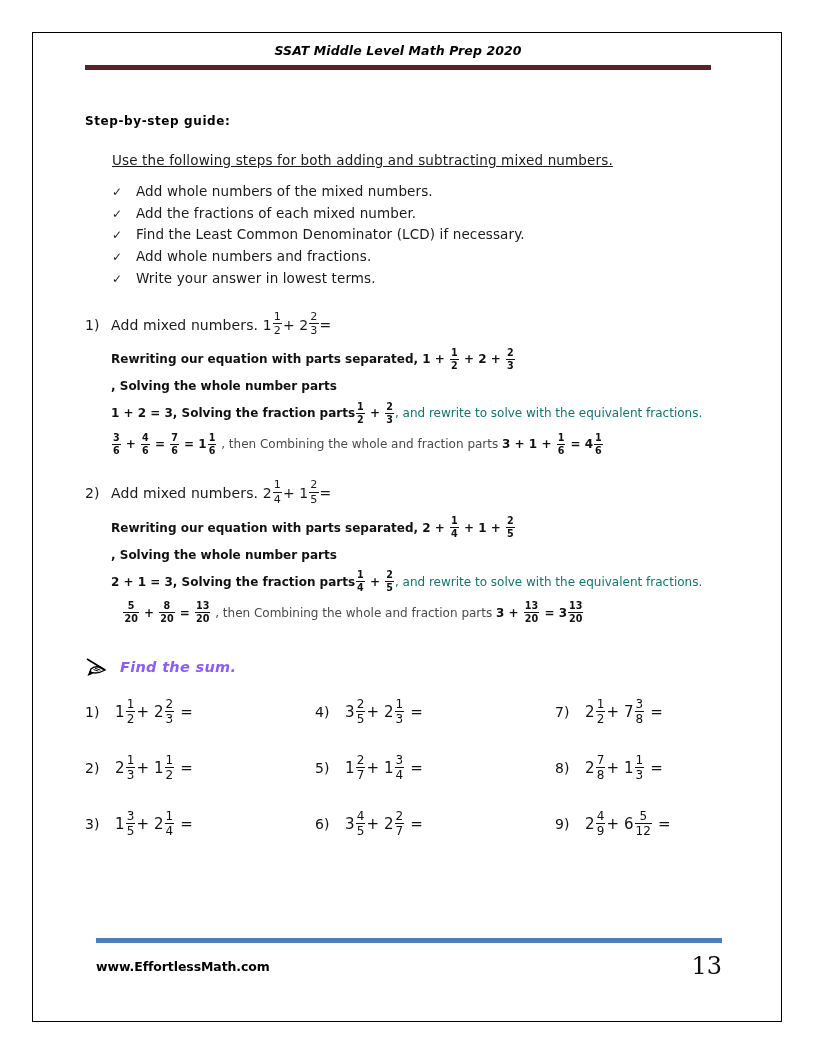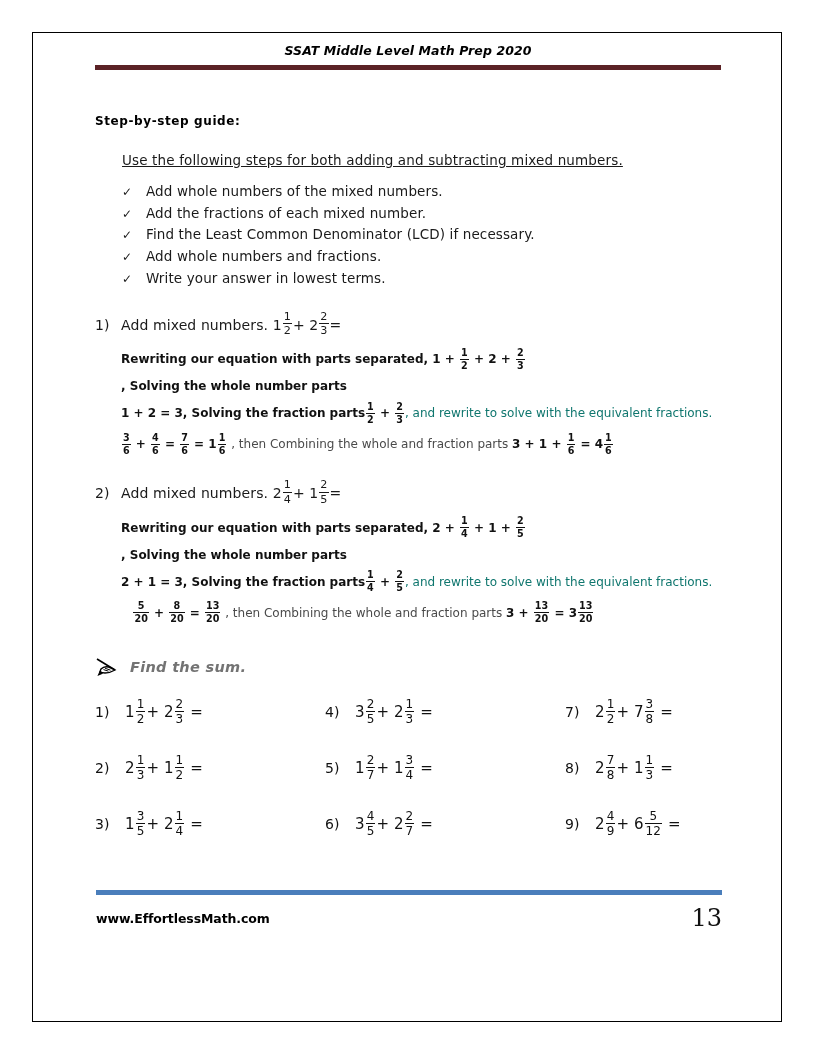--- a/index.html
+++ b/index.html
@@ -21,21 +21,21 @@
     left: 32px;
     top: 32px;
     width: 750px;
     height: 990px;
     border: 1.6px solid #000000;
     box-sizing: border-box;
   }
 
   .page-inner {
     position: absolute;
-    left: 95px;
+    left: 85px;
     top: 44px;
     width: 626px;
     height: 940px;
   }
 
   
   .running-head {
     text-align: center;
     font-family: "DejaVu Sans", sans-serif;
     font-size: 12.5px;
@@ -176,21 +176,21 @@
     width: 26px;
     height: 20px;
     flex: 0 0 26px;
     margin-right: 9px;
   }
   .find-sum-label {
     font-size: 14.5px;
     font-weight: bold;
     font-style: italic;
     letter-spacing: 0.3px;
-    color: #737373;
+    color: #8b5cf6;
   }
 
   
   .exercises {
     margin-top: 22px;
     display: grid;
     grid-template-columns: 230px 240px 1fr;
     row-gap: 29px;
   }
   .exercise {
@@ -203,21 +203,21 @@
   .exercise .ex-label {
     width: 30px;
     flex: 0 0 30px;
     font-size: 14px;
   }
 
   
   .footer {
     position: absolute;
     left: 96px;
-    top: 890px;
+    top: 938px;
     width: 626px;
   }
   .rule-blue {
     height: 5px;
     background: #4A7EBB;
     width: 100%;
   }
   .footer-row {
     margin-top: 7px;
     display: flex;

